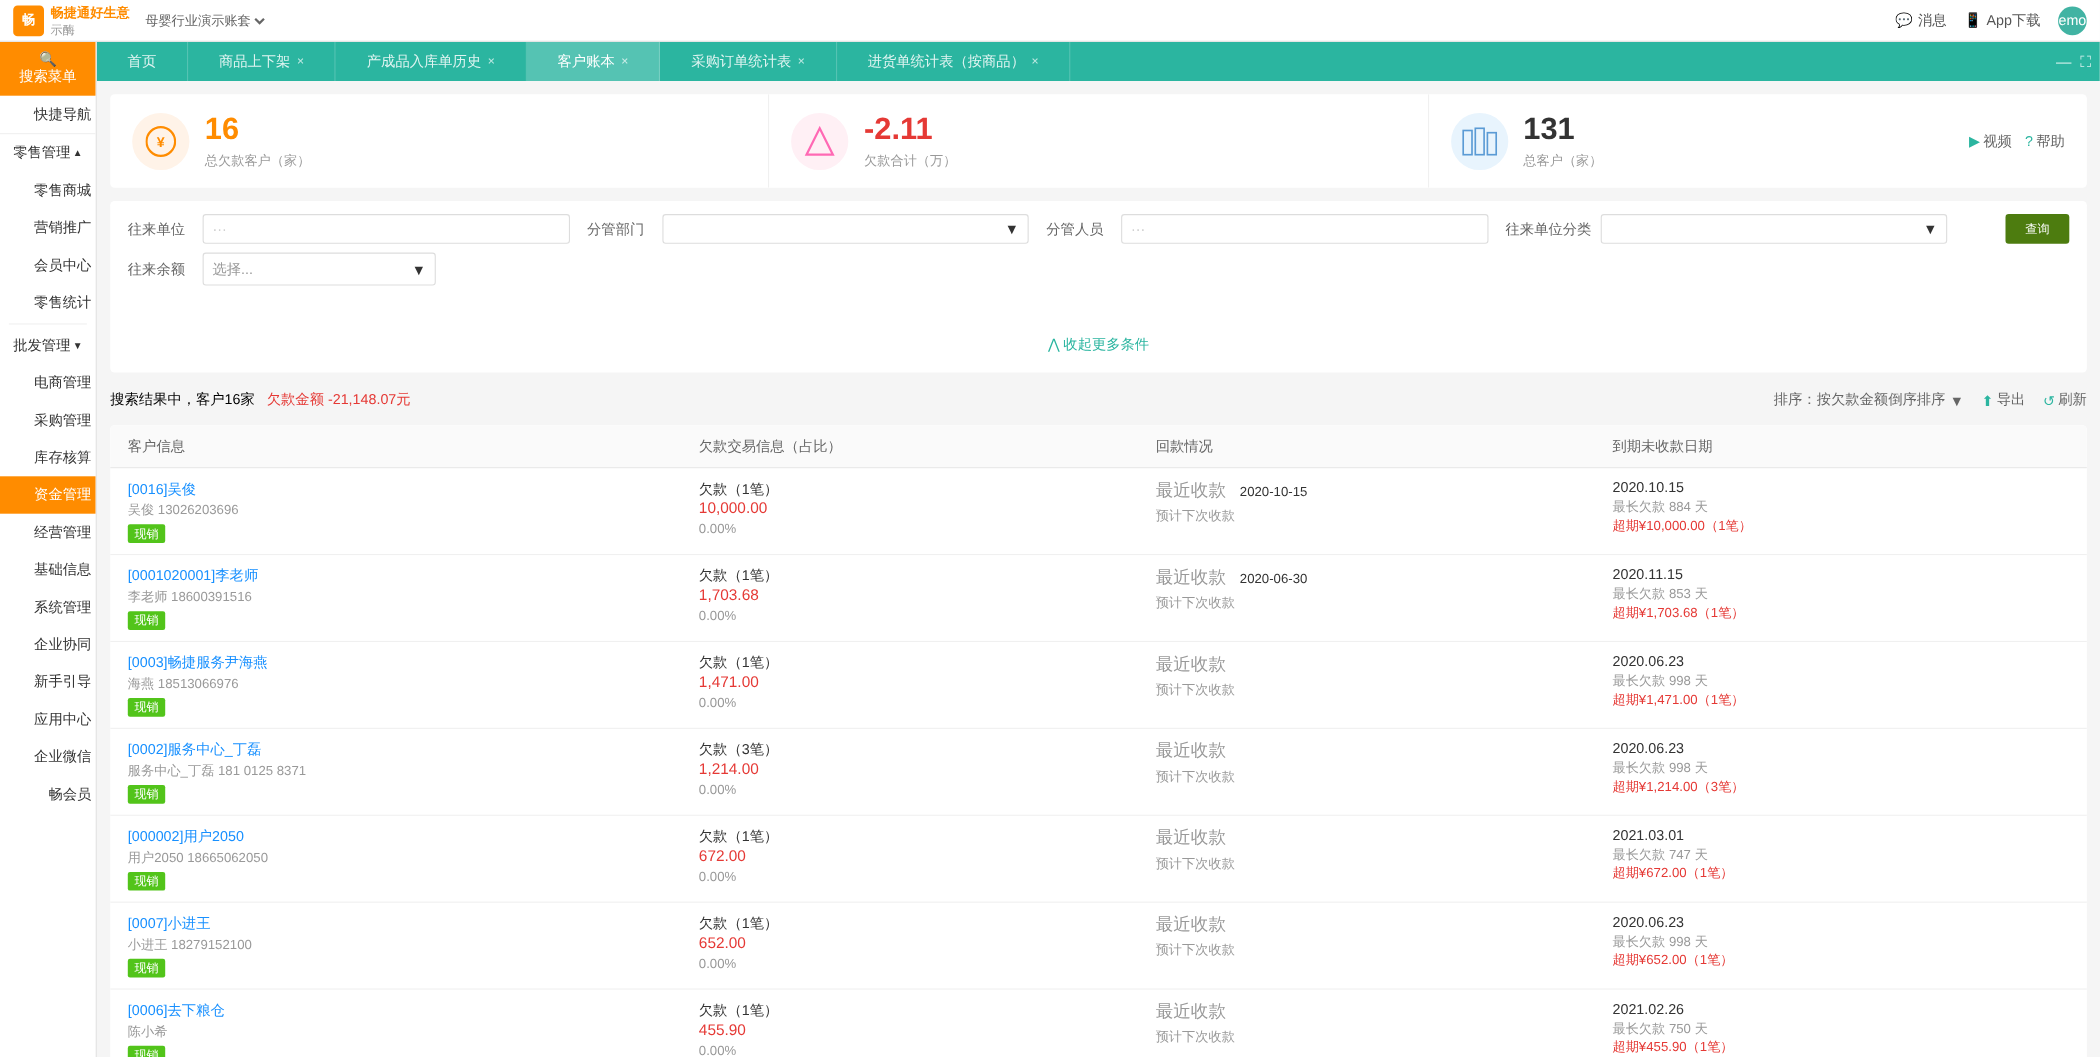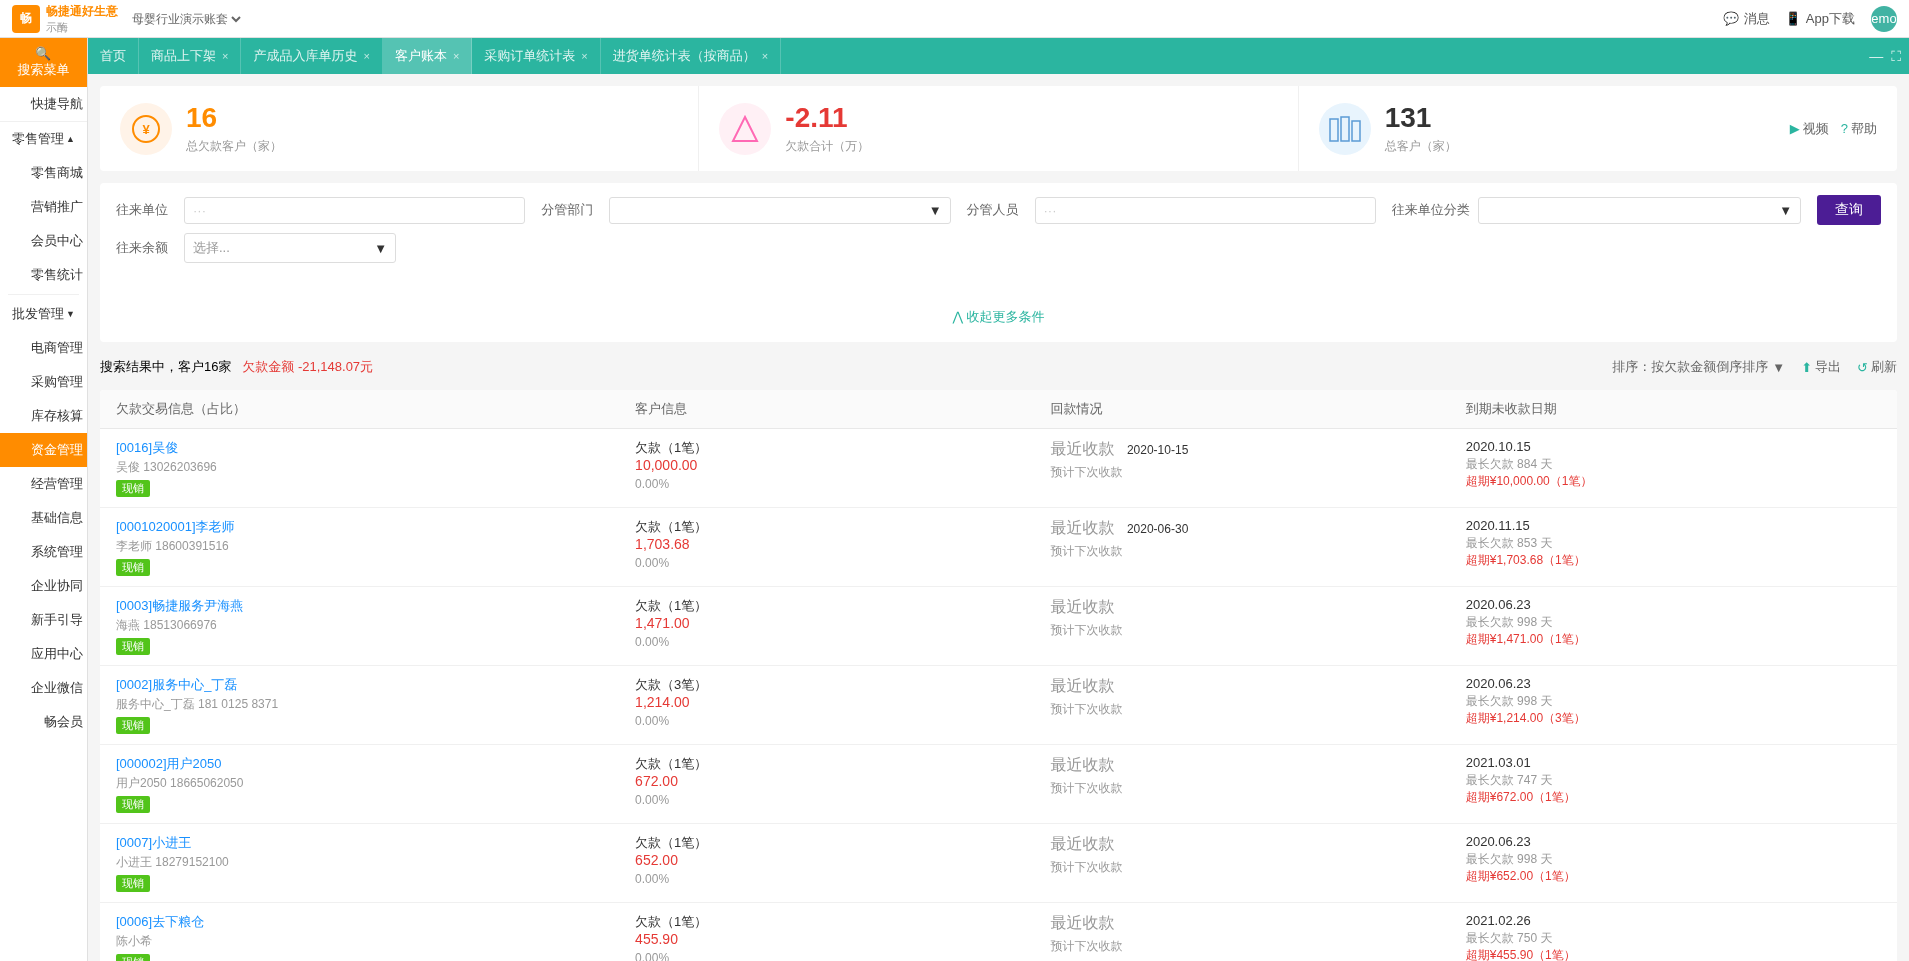--- a/index.html
+++ b/index.html
@@ -24,21 +24,21 @@
     .sidebar-item { padding: 8px 4px; text-align: right; cursor: pointer; color: #333; font-size: 12px; transition: background 0.2s; }
     .sidebar-item.active { background: #ff8c00; color: white; }
     .sidebar-divider { height: 1px; background: #f0f0f0; margin: 2px 8px; }
     .sidebar-item-with-arrow { display: flex; align-items: center; justify-content: center; gap: 2px; }
 
     
     .content-area { flex: 1; display: flex; flex-direction: column; overflow: hidden; }
 
     
     .tab-bar { background: #2bb5a0; display: flex; align-items: center; height: 36px; flex-shrink: 0; padding-right: 8px; }
-    .tab-item { display: flex; align-items: center; padding: 0 12px; height: 100%; color: rgba(255,255,255,0.85); cursor: pointer; font-size: 13px; white-space: nowrap; border-right: 1px solid rgba(255,255,255,0.2); gap: 6px; }
+    .tab-item { display: flex; align-items: center; padding: 0 28px; height: 100%; color: rgba(255,255,255,0.85); cursor: pointer; font-size: 13px; white-space: nowrap; border-right: 1px solid rgba(255,255,255,0.2); gap: 6px; }
     .tab-item.active { background: rgba(255,255,255,0.2); color: white; font-weight: 400; }
     .tab-item .tab-close { font-size: 11px; color: rgba(255,255,255,0.7); cursor: pointer; }
     .tab-bar-actions { margin-left: auto; display: flex; gap: 8px; }
     .tab-bar-btn { color: rgba(255,255,255,0.8); cursor: pointer; font-size: 14px; }
 
     
     .page-content { flex: 1; overflow-y: auto; background: #f5f5f5; padding: 12px; }
 
     
     .stats-row { display: flex; background: white; border-radius: 4px; margin-bottom: 12px; overflow: hidden; }
@@ -56,21 +56,21 @@
     .stat-label { font-size: 12px; color: #999; margin-top: 4px; }
     .stat-card-actions { display: flex; gap: 12px; font-size: 12px; color: #666; cursor: pointer; }
 
     
     .filter-section { background: white; border-radius: 4px; padding: 12px 16px; margin-bottom: 10px; }
     .filter-row { display: flex; align-items: center; gap: 16px; margin-bottom: 8px; }
     .filter-item { display: flex; align-items: center; gap: 8px; flex: 1; }
     .filter-label { color: #666; white-space: nowrap; font-size: 13px; min-width: 60px; }
     .filter-input { flex: 1; border: 1px solid #ddd; border-radius: 3px; padding: 5px 8px; font-size: 13px; color: #333; outline: none; display: flex; align-items: center; justify-content: space-between; cursor: pointer; }
     .filter-select { flex: 1; border: 1px solid #ddd; border-radius: 3px; padding: 5px 8px; font-size: 13px; color: #333; outline: none; display: flex; align-items: center; justify-content: space-between; cursor: pointer; }
-    .btn-search { background: #4c1d95; color: white; border: none; border-radius: 3px; padding: 6px 18px; cursor: pointer; font-size: 14px; }
+    .btn-search { background: #4d7c0f; color: white; border: none; border-radius: 3px; padding: 6px 18px; cursor: pointer; font-size: 11px; margin-left: 37px; }
     .collapse-bar { text-align: center; padding: 4px; color: #2bb5a0; cursor: pointer; font-size: 12px; margin-top: 41px; }
 
     
     .results-bar { display: flex; align-items: center; justify-content: space-between; padding: 6px 0; margin-bottom: 8px; }
     .results-actions { display: flex; align-items: center; gap: 16px; font-size: 12px; color: #666; }
     .results-sort { display: flex; align-items: center; gap: 4px; cursor: pointer; justify-content: space-between; }
 
     
     .data-table { background: white; border-radius: 4px; overflow: hidden; }
     .table-header { display: grid; grid-template-columns: 2.5fr 2fr 2fr 2fr; background: #fafafa; border-bottom: 1px solid #e8e8e8; padding: 10px 16px; }
@@ -339,22 +339,22 @@
           </div>
           <div style="display:flex;align-items:center;gap:3px;cursor:pointer;">
             <span style="color:#2bb5a0;">↺</span>
             <span>刷新</span>
           </div>
         </div>
       </div>
 
       <div class="data-table">
         <div class="table-header">
+          <div class="table-header-cell">客户信息</div>
           <div class="table-header-cell">欠款交易信息（占比）</div>
-          <div class="table-header-cell">客户信息</div>
           <div class="table-header-cell">回款情况</div>
           <div class="table-header-cell">到期未收款日期</div>
         </div>
 
         <div id="table-body">
             <div class="table-row">
     <div>
       <div class="customer-name">[0016]吴俊</div>
       <div class="customer-sub">吴俊 13026203696</div>
       <span class="customer-tag">现销</span>

